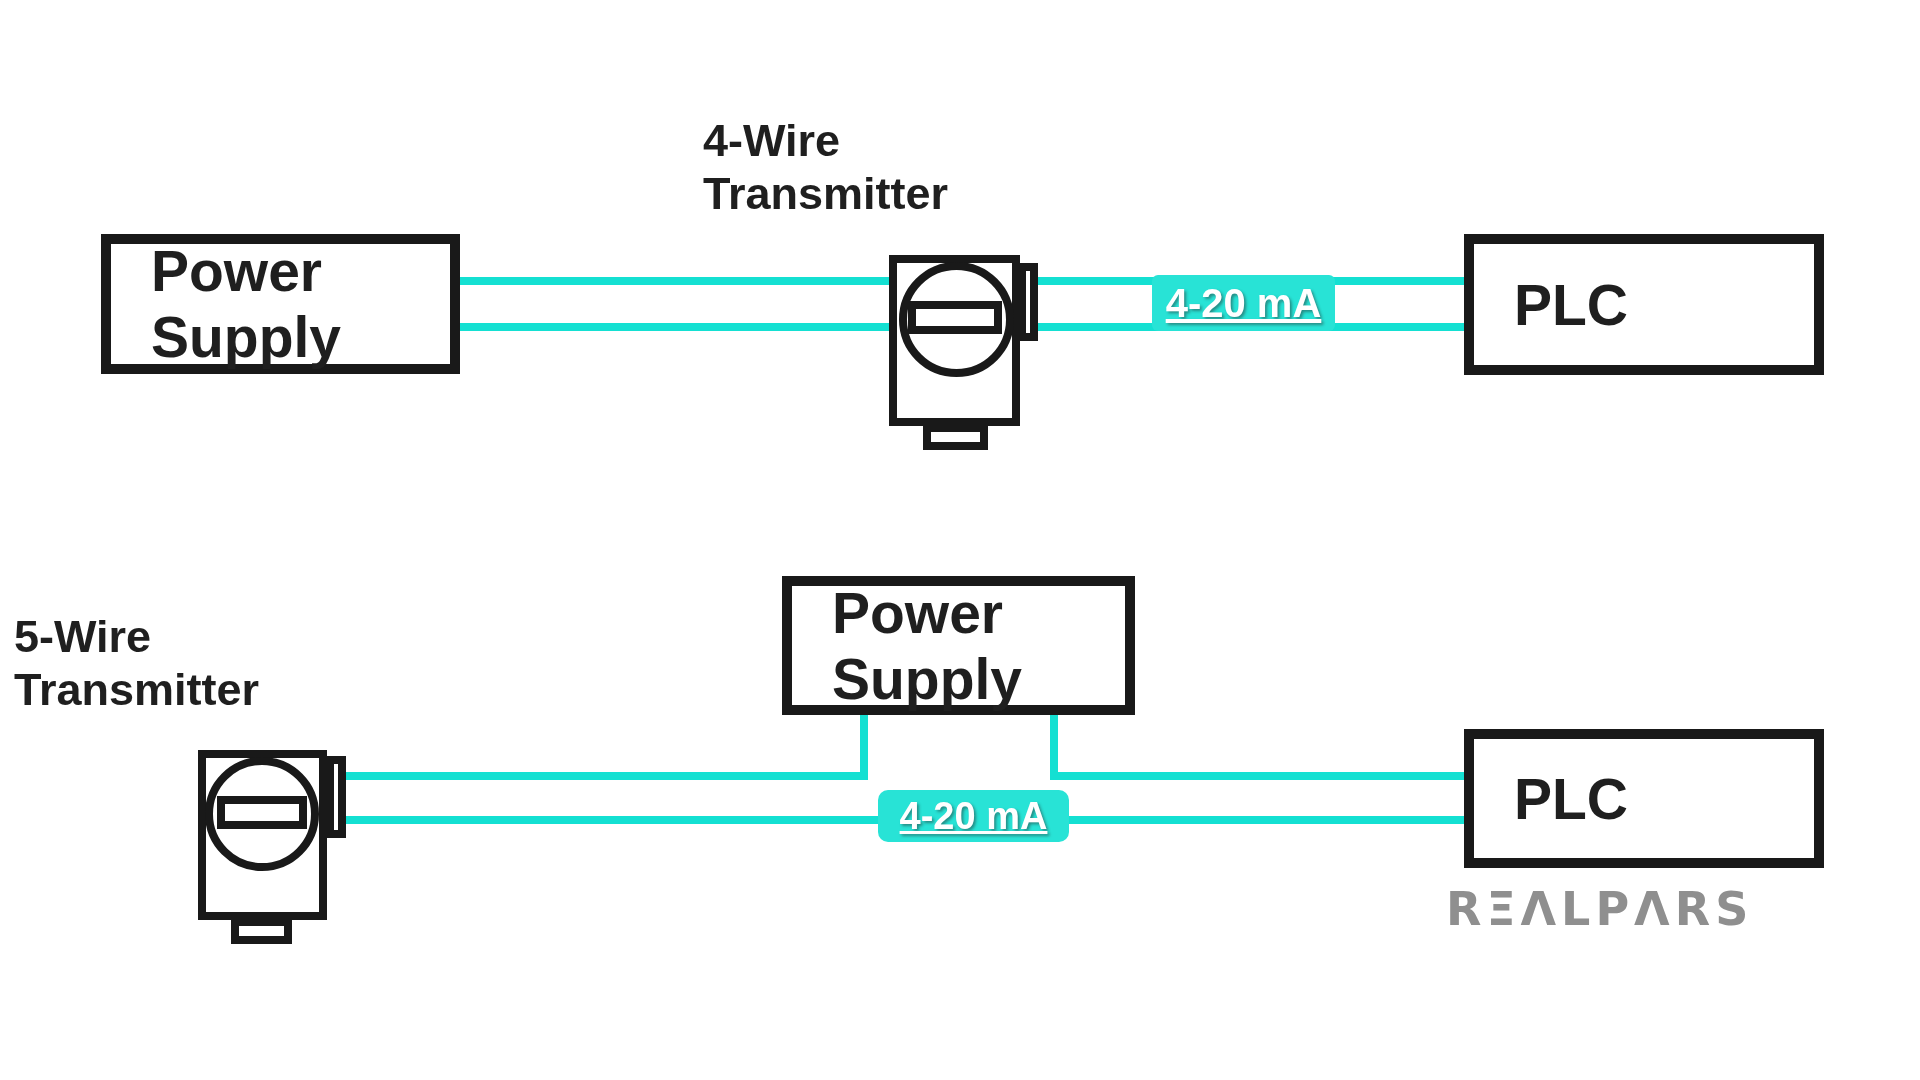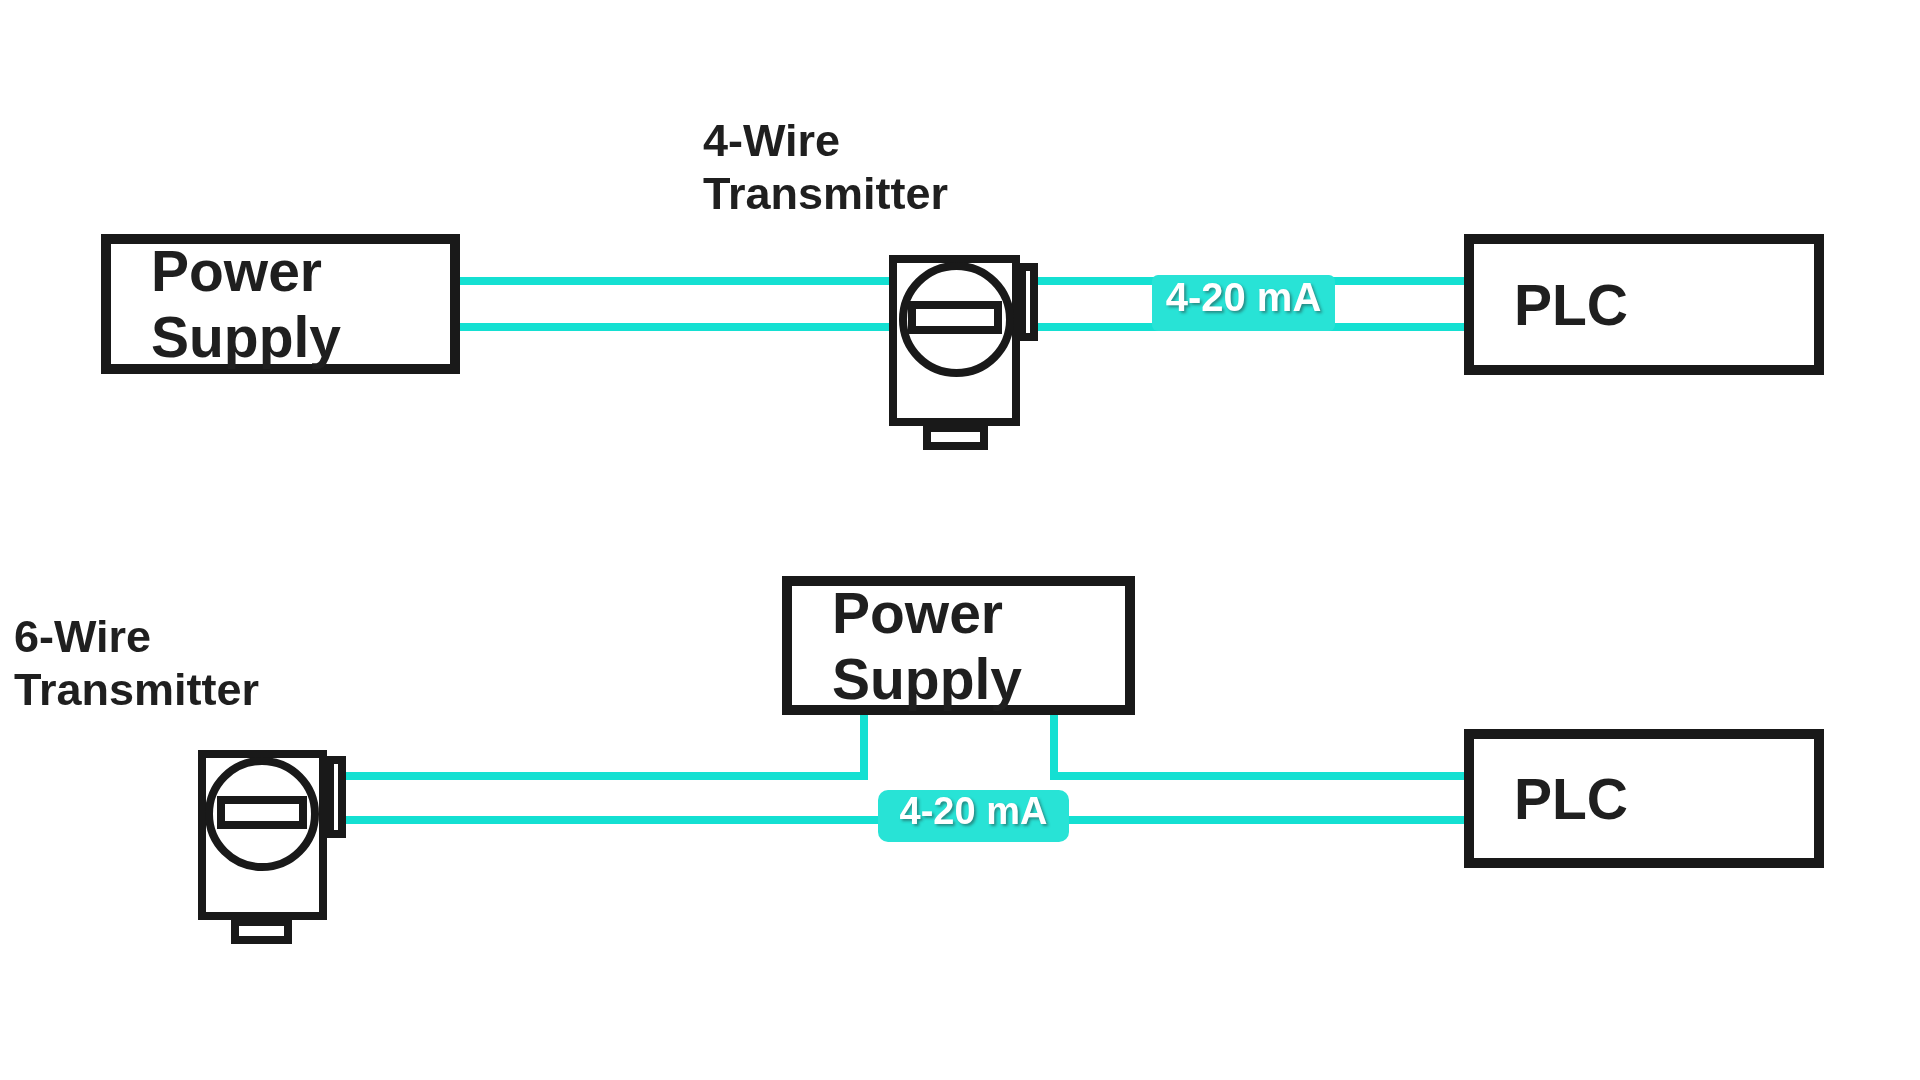--- a/index.html
+++ b/index.html
@@ -22,24 +22,25 @@
   .device-box{
     position:absolute;background:#fff;border:10px solid var(--box-stroke);
     display:flex;align-items:center;
     color:var(--text-dark);font-size:57px;font-weight:600;
     box-sizing:border-box;
     padding-left:40px;
   }
   .wire{position:absolute;background:var(--wire-teal);}
   .signal-label{
     position:absolute;background:var(--label-teal);color:#fff;
-    display:flex;align-items:flex-start;justify-content:center;
+    display:flex;align-items:center;justify-content:center;
     font-size:40px;font-weight:600;
     text-shadow:2px 2px 3px rgba(35,35,35,0.45);
     box-sizing:border-box;
+    text-decoration:underline;
   }
   .tx-part{
     position:absolute;background:#fff;border:8px solid var(--box-stroke);
     box-sizing:border-box;
   }
   .round{border-radius:50%;}
   .logo{
     position:absolute;color:var(--logo-gray);font-size:46px;font-weight:700;
     letter-spacing:5px;font-family:"DejaVu Sans",sans-serif;
     white-space:nowrap;
@@ -106,21 +107,21 @@
 
   <div class="signal-label t-label">
     <span>4-20 mA</span>
   </div>
 
   <div class="device-box t-plc">
     <span>PLC</span>
   </div>
 
   <div class="diagram-title b-title">
-    <div>6-Wire</div>
+    <div>5-Wire</div>
     <div>Transmitter</div>
   </div>
 
   <div class="wire b-wire-t1"></div>
   <div class="wire b-wire-t2"></div>
   <div class="wire b-wire-bot"></div>
   <div class="wire b-drop-left"></div>
   <div class="wire b-drop-right"></div>
 
   <div>
@@ -136,14 +137,15 @@
   </div>
 
   <div class="signal-label b-label">
     <span>4-20 mA</span>
   </div>
 
   <div class="device-box b-plc">
     <span>PLC</span>
   </div>
 
+  <div class="logo brand">RΞΛLPΛRS</div>
 
 </div>
 
 </body></html>

